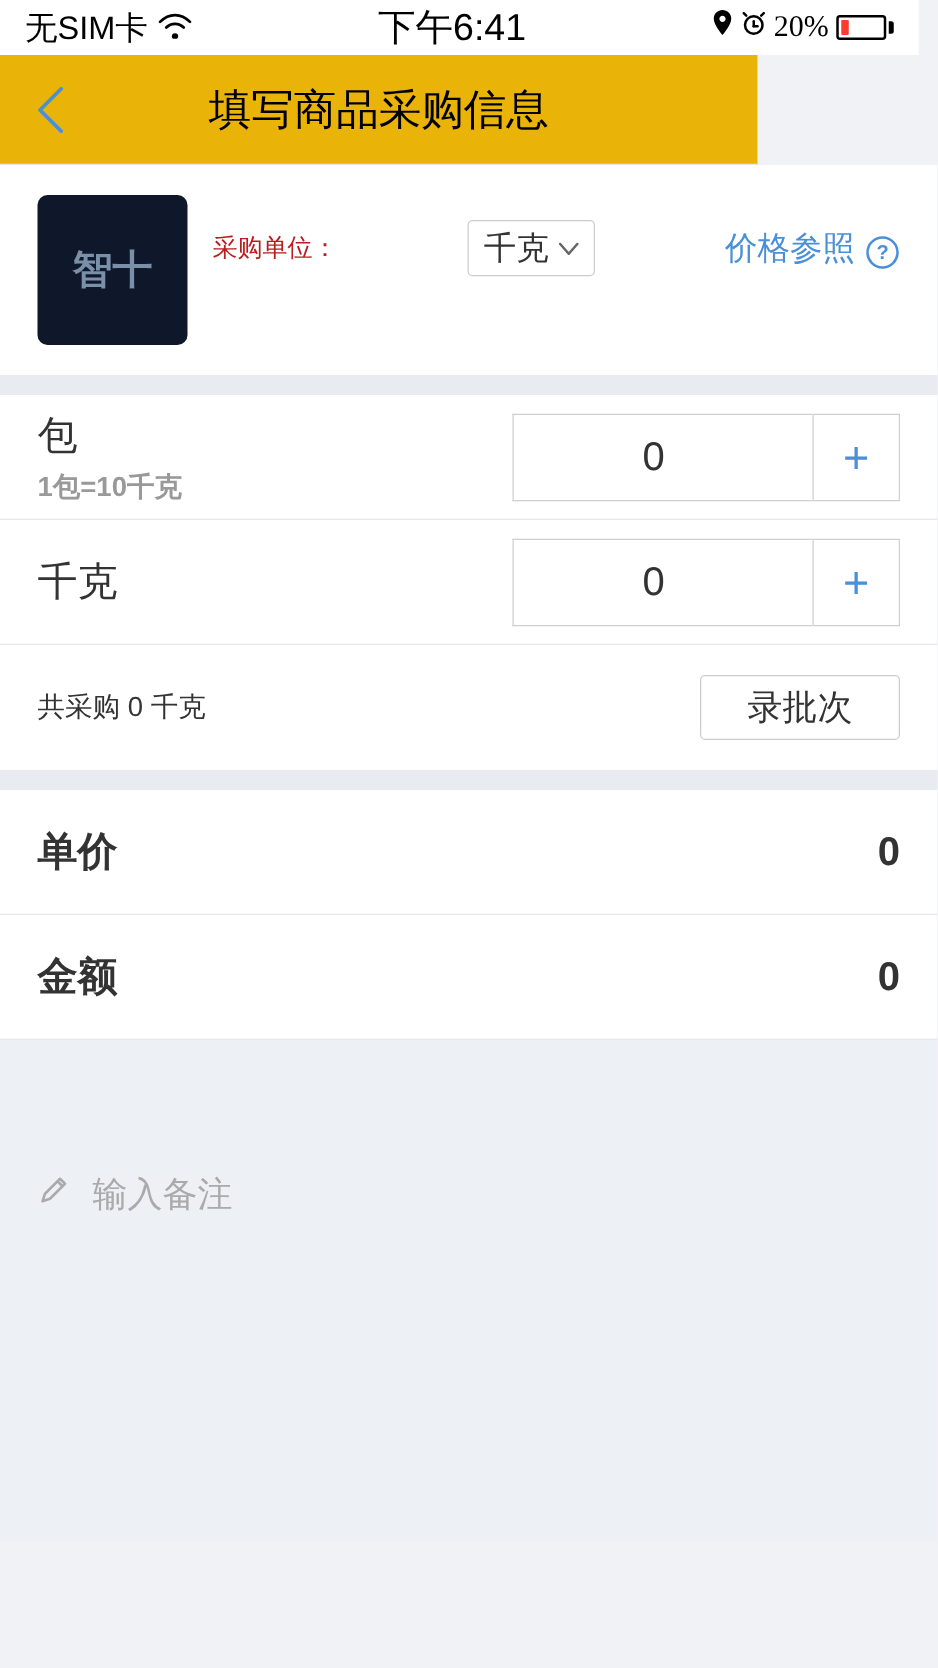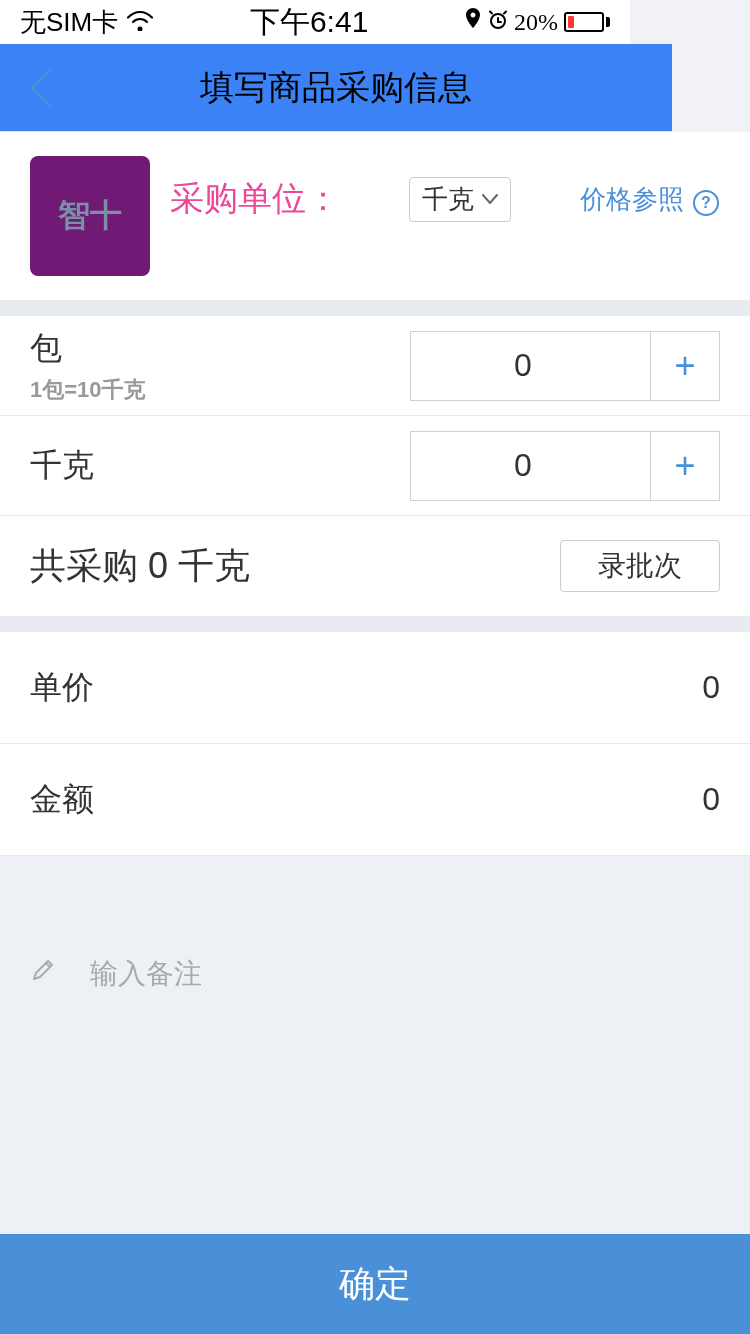--- a/index.html
+++ b/index.html
@@ -7,21 +7,21 @@
     body {
       width: 750px;
       min-height: 1334px;
       font-family: -apple-system, "PingFang SC", "Helvetica Neue", sans-serif;
       background: #f0f2f5;
       overflow-x: hidden;
     }
 
     
     .status-bar {
-      width: 630px;
+      width: 735px;
       height: 44px;
       background: #fff;
       display: flex;
       align-items: center;
       justify-content: space-between;
       padding: 0 20px;
       font-size: 28px;
     }
     .status-left {
       display: flex;
@@ -66,23 +66,23 @@
     }
     .battery-tip {
       width: 4px;
       height: 10px;
       background: #000;
       border-radius: 0 2px 2px 0;
     }
 
     
     .nav-bar {
-      width: 672px;
+      width: 606px;
       height: 88px;
-      background: #3b82f6;
+      background: #eab308;
       display: flex;
       align-items: center;
       border-bottom: 1px solid #e5e5e5;
       position: relative;
     }
     .nav-back {
       width: 80px;
       height: 88px;
       display: flex;
       align-items: center;
@@ -105,21 +105,21 @@
       background: #fff;
       margin-top: 0;
       padding: 24px 30px;
       display: flex;
       align-items: flex-start;
       gap: 20px;
     }
     .product-image {
       width: 120px;
       height: 120px;
-      background: #701a75;
+      background: #0f172a;
       border-radius: 8px;
       display: flex;
       align-items: center;
       justify-content: center;
       flex-shrink: 0;
     }
     .product-image-text {
       font-size: 32px;
       color: #7a8fa8;
       font-weight: bold;
@@ -145,22 +145,22 @@
       font-size: 26px;
       cursor: pointer;
     }
     .purchase-unit-row {
       display: flex;
       align-items: center;
       justify-content: space-between;
       margin-top: 20px;
     }
     .unit-label {
-      font-size: 34px;
-      color: #ec4899;
+      font-size: 20px;
+      color: #b91c1c;
     }
     .unit-select {
       display: flex;
       align-items: center;
       border: 1px solid #ccc;
       border-radius: 4px;
       padding: 4px 12px;
       font-size: 26px;
       color: #333;
       gap: 8px;
@@ -242,21 +242,21 @@
     
     .total-row {
       display: flex;
       align-items: center;
       justify-content: space-between;
       padding: 0 30px;
       height: 100px;
       background: #fff;
     }
     .total-text {
-      font-size: 36px;
+      font-size: 22px;
       color: #333;
     }
     .batch-btn {
       width: 160px;
       height: 52px;
       border: 1px solid #ccc;
       background: #fff;
       display: flex;
       align-items: center;
       justify-content: center;
@@ -269,39 +269,40 @@
     
     .info-section {
       background: #fff;
       margin-top: 0;
     }
     .info-row {
       display: flex;
       align-items: center;
       justify-content: space-between;
       padding: 0 30px;
-      height: 112px;
+      height: 100px;
       border-bottom: 1px solid #e8e8e8;
+      font-weight: bold;
     }
     .info-label {
       font-size: 32px;
       color: #333;
     }
     .info-value {
       font-size: 32px;
       color: #333;
     }
 
     
     .note-section {
       background: #edf0f5;
       padding: 28px 30px;
       display: flex;
       align-items: center;
-      gap: 32px;
+      gap: 16px;
       min-height: 80px;
       flex: 1;
     }
     .note-icon {
       font-size: 28px;
       color: #999;
     }
     .note-placeholder {
       font-size: 28px;
       color: #aaa;
@@ -472,17 +473,14 @@
       <svg width="28" height="28" viewBox="0 0 28 28" fill="none">
         <path d="M4 22l2-6L18 4l4 4L10 20l-6 2z" stroke="#aaa" stroke-width="2" fill="none" stroke-linejoin="round"></path>
         <path d="M16 6l4 4" stroke="#aaa" stroke-width="2"></path>
       </svg>
     </span>
     <span class="note-placeholder">输入备注</span>
   </div>
 
   <div class="spacer"></div>
 
-  <button class="confirm-btn">
-    <span>确定</span>
-  </button>
 
 </div>
 
 </body></html>

